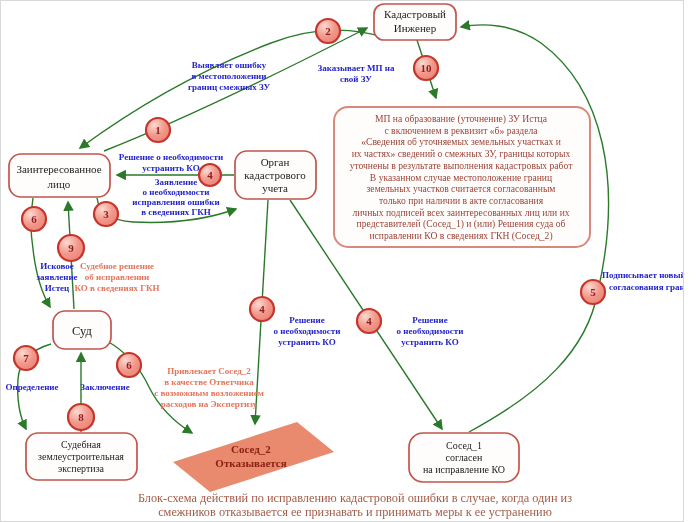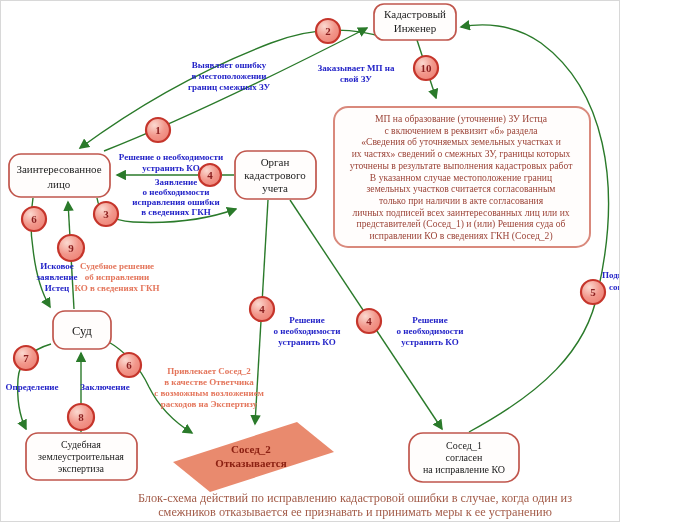--- a/index.html
+++ b/index.html
@@ -1,17 +1,17 @@
 <!DOCTYPE html>
 <html style="--line-green: #2a7a2a; --label-blue: #2424c8; --label-orange: #e4765c; --node-border: #c0564c; --info-border: #d9897c; --info-maroon: #9c4438; --circle-border: #c5352b; --step-red: #8b1f1f; --neighbor2-fill: #e98a6e; --caption-brown: #a35c49;"><head>
 <meta charset="utf-8">
 <style>
   html,body{margin:0;padding:0;background:#fff;}
   #stage{
-    position:relative;width:620px;height:522px;box-sizing:border-box;
+    position:relative;width:684px;height:522px;box-sizing:border-box;
     background:#ffffff;border:1px solid #d8d8d8;overflow:hidden;
     font-family:"Liberation Serif", serif;
   }
   svg{display:block;}
   .edge{fill:none;stroke:var(--line-green);stroke-width:1.4;}
   .arrowhead{fill:var(--line-green);}
   .node-box{fill:#fffdfc;stroke:var(--node-border);stroke-width:1.7;}
   .info-box{fill:#fffdfc;stroke:var(--info-border);stroke-width:2;}
   .n2-shape{fill:var(--neighbor2-fill);stroke:none;}
   .step-circle{fill:url(#circleGrad);stroke:var(--circle-border);stroke-width:2.2;}

